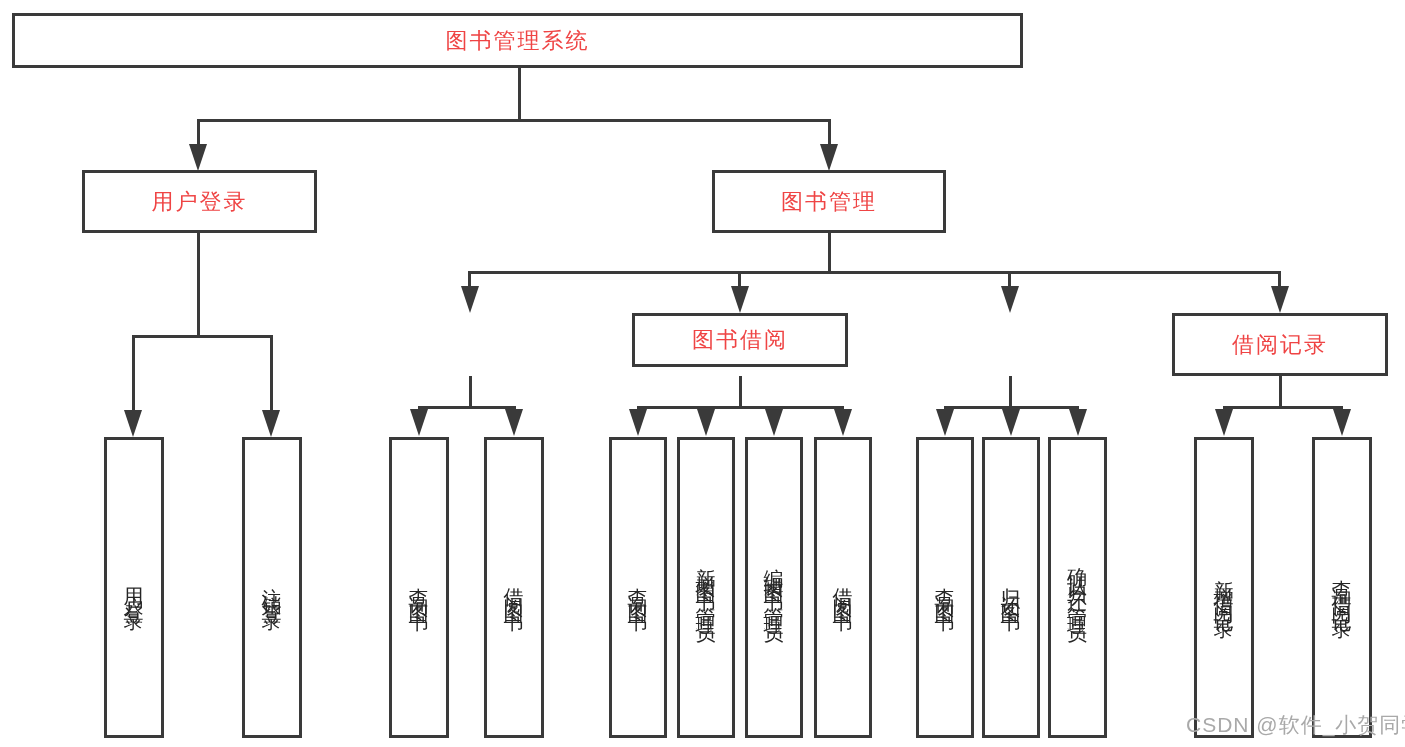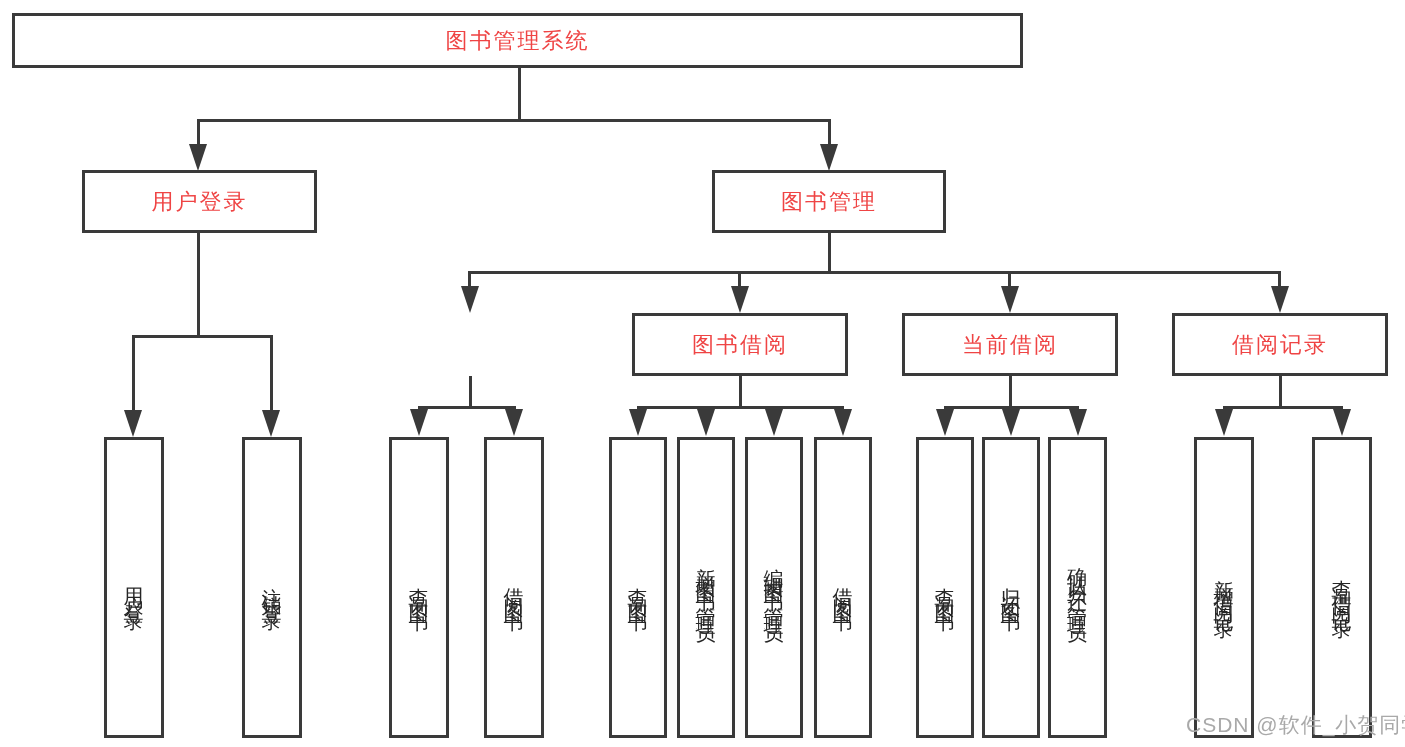--- a/index.html
+++ b/index.html
@@ -83,22 +83,21 @@
   <div class="vl" style="left:1279px;top:376px;height:31px"></div>
   <div class="hl" style="left:1223px;top:406px;width:120px"></div>
   <div class="ar" style="left:1215px;top:409px"></div>
   <div class="ar" style="left:1333px;top:409px"></div>
 
   <div class="bx" style="left:12px;top:13px;width:1011px;height:55px">图书管理系统</div>
 
   <div class="bx" style="left:82px;top:170px;width:235px;height:63px">用户登录</div>
   <div class="bx" style="left:712px;top:170px;width:234px;height:63px">图书管理</div>
 
-  <div class="bx" style="left:632px;top:313px;width:216px;height:63px">图书借阅</div>
-  <div class="bx" style="left:902px;top:313px;width:216px;height:63px">当前借阅</div>
+  <div class="bx" style="left:632px;top:313px;width:216px;height:54px">图书借阅</div>
   <div class="bx" style="left:1172px;top:313px;width:216px;height:63px">借阅记录</div>
 
   <div class="vx" style="left:104px;top:437px;width:60px;height:301px">
     <span class="vt">用户登录</span>
   </div>
   <div class="vx" style="left:242px;top:437px;width:60px;height:301px">
     <span class="vt">注销登录</span>
   </div>
 
   <div class="vx" style="left:389px;top:437px;width:60px;height:301px">

